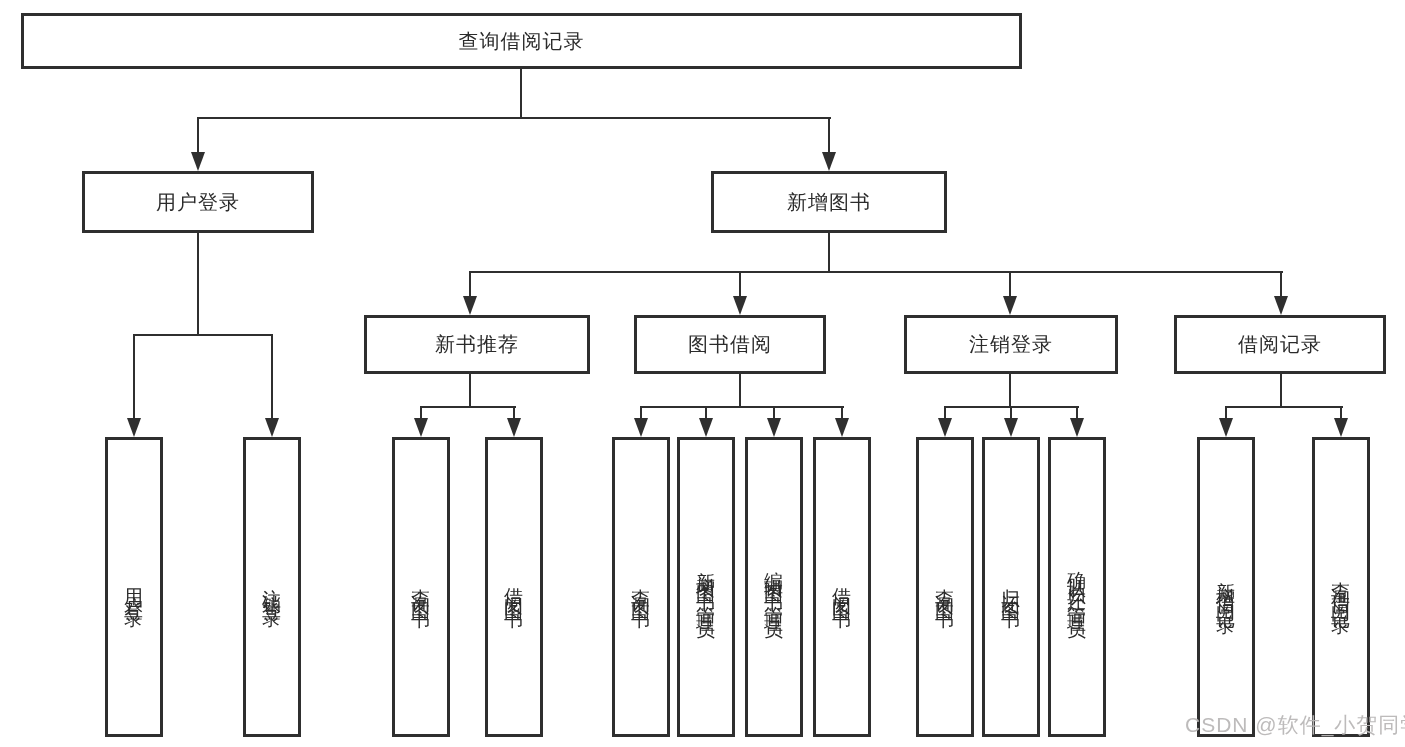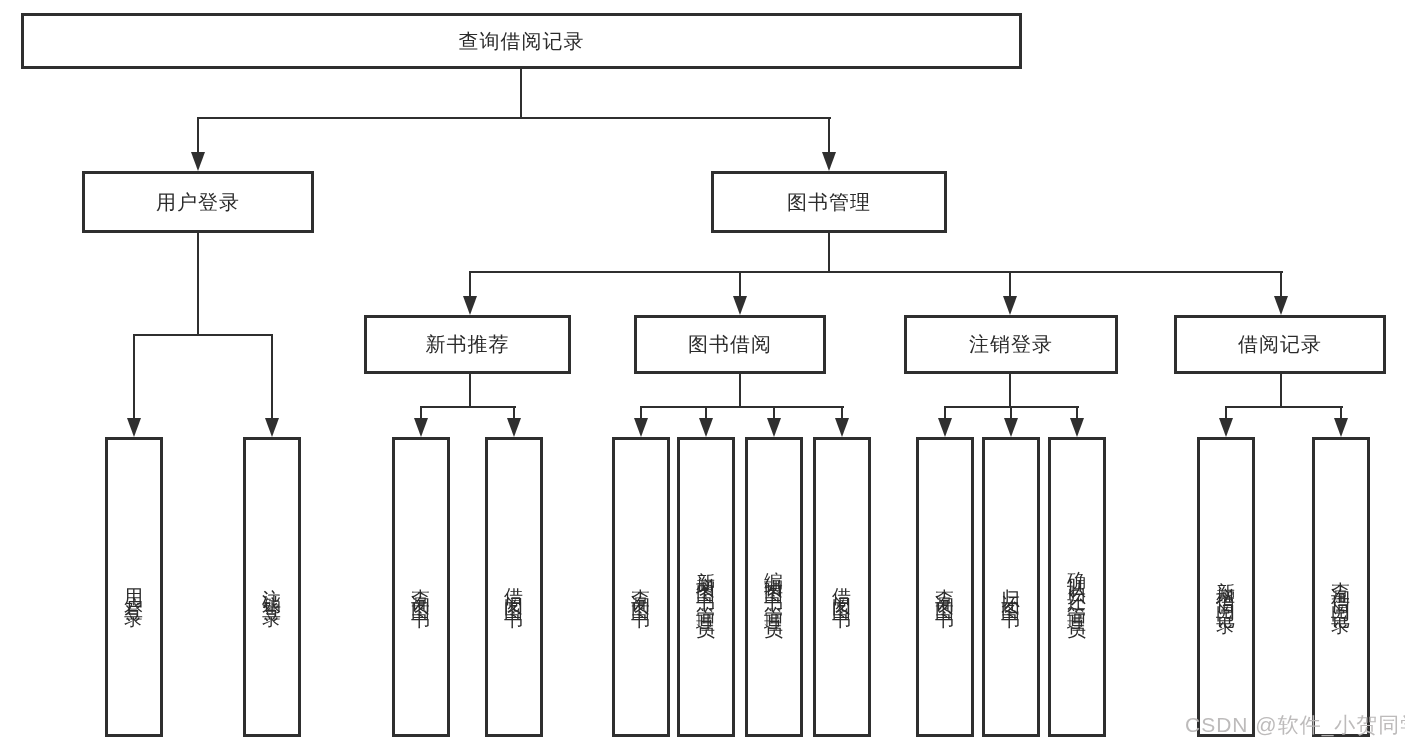--- a/index.html
+++ b/index.html
@@ -50,23 +50,23 @@
   }
 </style>
 </head>
 <body>
 
 <div id="stage">
 
   <div class="box" style="left:21px;top:13px;width:1001px;height:56px;">查询借阅记录</div>
 
   <div class="box" style="left:82px;top:171px;width:232px;height:62px;">用户登录</div>
-  <div class="box" style="left:711px;top:171px;width:236px;height:62px;">图书管理</div>
+  <div class="box" style="left:711px;top:171px;width:236px;height:62px;">新增图书</div>
 
-  <div class="box" style="left:364px;top:315px;width:207px;height:59px;">新书推荐</div>
+  <div class="box" style="left:364px;top:315px;width:226px;height:59px;">新书推荐</div>
   <div class="box" style="left:634px;top:315px;width:192px;height:59px;">图书借阅</div>
   <div class="box" style="left:904px;top:315px;width:214px;height:59px;">注销登录</div>
   <div class="box" style="left:1174px;top:315px;width:212px;height:59px;">借阅记录</div>
 
   <div class="box leaf" style="left:105px;top:437px;width:58px;height:300px;">用户登录</div>
   <div class="box leaf" style="left:243px;top:437px;width:58px;height:300px;">注销登录</div>
 
   <div class="box leaf" style="left:392px;top:437px;width:58px;height:300px;">查询图书</div>
   <div class="box leaf" style="left:485px;top:437px;width:58px;height:300px;">借阅图书</div>
 

